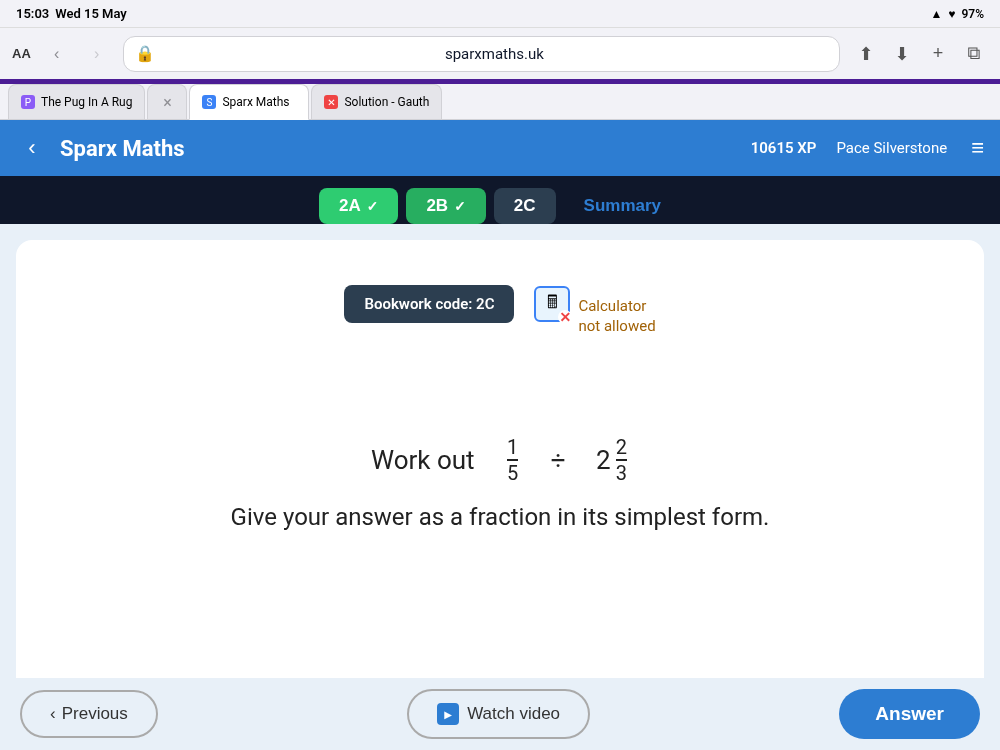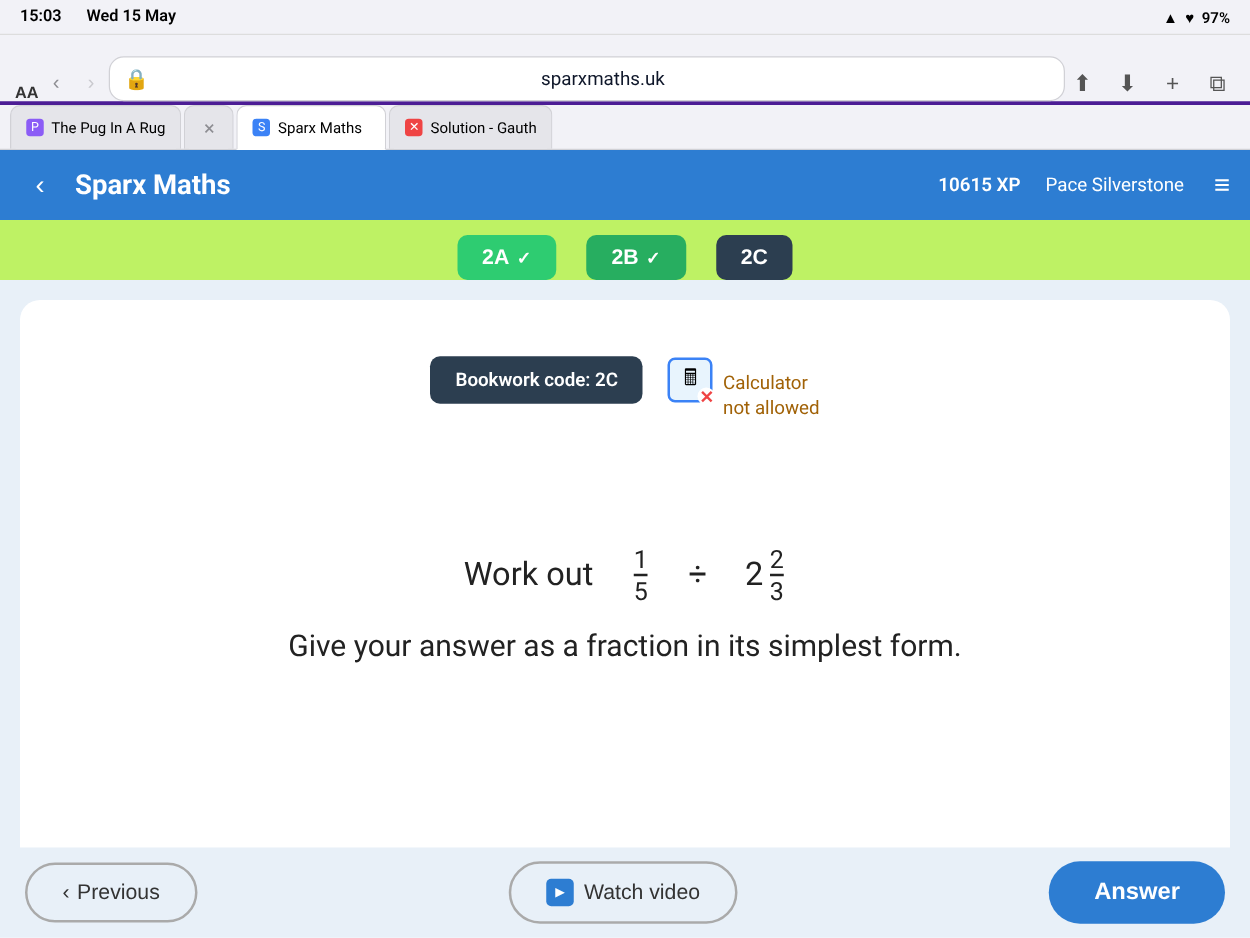--- a/index.html
+++ b/index.html
@@ -17,32 +17,32 @@
       background: #f2f2f7;
       height: 28px;
       display: flex;
       align-items: center;
       justify-content: space-between;
       padding: 0 16px;
       font-size: 13px;
       font-weight: 600;
       border-bottom: 1px solid #ddd;
     }
-    .status-left { display: flex; gap: 20px; align-items: center; }
+    .status-left { display: flex; gap: 6px; align-items: center; }
     .status-right { display: flex; gap: 6px; align-items: center; font-size: 12px; }
 
     
     .browser-chrome {
       background: #f2f2f7;
       height: 56px;
       display: flex;
-      align-items: flex-end;
+      align-items: center;
       padding: 0 12px;
-      gap: 0;
-      border-bottom: 3px solid #4c1d95;
+      gap: 12px;
+      border-bottom: 5px solid #4c1d95;
     }
     .browser-nav-btn {
       width: 28px; height: 28px;
       border: none; background: transparent;
       cursor: pointer;
       display: flex; align-items: center; justify-content: center;
       border-radius: 50%;
       color: #8e8e93;
       font-size: 16px;
     }
@@ -151,24 +151,24 @@
     .menu-btn {
       color: white;
       font-size: 22px;
       cursor: pointer;
       background: transparent;
       border: none;
     }
 
     
     .sub-nav {
-      background: #bef264;
+      background: #0f172a;
       padding: 12px 16px 0;
       display: flex;
-      gap: 24px;
+      gap: 8px;
       justify-content: center;
     }
     .sub-tab {
       padding: 8px 20px;
       border-radius: 8px;
       font-size: 17px;
       font-weight: 600;
       cursor: pointer;
       border: none;
       display: flex;
@@ -414,20 +414,23 @@
       <button class="sub-tab completed-green">
         <span>2A</span>
         <span class="checkmark">✓</span>
       </button>
       <button class="sub-tab completed-teal">
         <span>2B</span>
         <span class="checkmark">✓</span>
       </button>
       <button class="sub-tab active-dark">
         <span>2C</span>
+      </button>
+      <button class="sub-tab summary">
+        <span>Summary</span>
       </button>
     </div>
 
     <div class="main-content">
 
       <div class="info-row">
         <div class="bookwork-code">Bookwork code: 2C</div>
         <div class="calculator-status">
           <div class="calc-icon">
             <span class="calc-icon-inner">🖩</span>

